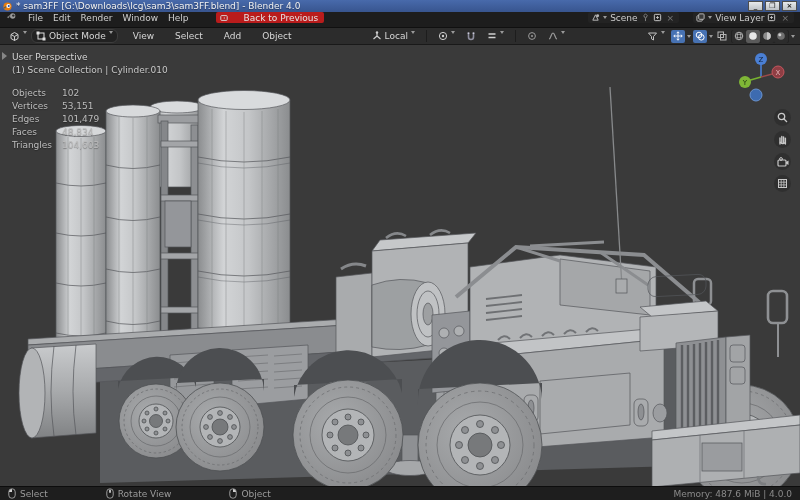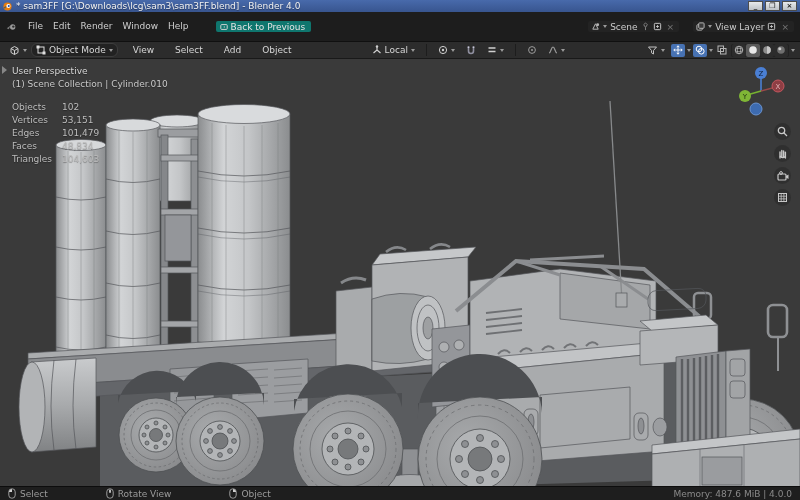--- a/index.html
+++ b/index.html
@@ -12,41 +12,41 @@
     display:flex; align-items:center; padding:0 3px; flex:0 0 auto; }
   .titlebar .logo { width:9px; height:9px; margin-right:4px; flex:0 0 auto; }
   .titlebar .ttl { color:#f2f2f2; font-size:9px; line-height:11px; white-space:nowrap;
     text-shadow:0 1px 1px rgba(0,0,0,.4); }
   .winbtns { margin-left:auto; display:flex; gap:2px; }
   .winbtn { width:15px; height:10px; background:linear-gradient(#e8eaec,#bdc1c6);
     border:1px solid #4d4d4d; font-size:7px; line-height:8px; text-align:center;
     color:#222; font-weight:bold; cursor:default; }
 
   
-  .menubar { height:29px; background:#1d1d1d; display:flex; align-items:center;
+  .menubar { height:15px; background:#1d1d1d; display:flex; align-items:flex-start;
     padding:0 6px; flex:0 0 auto; color:#cfcfcf; font-size:9px; }
   .menubar .blogo { width:11px; height:8px; margin-right:6px; }
   .menu-item { padding:0 5px; line-height:13px; white-space:nowrap; }
-  .backbtn { margin-left:22px; background:#0f766e; border-radius:2px; height:11px;
-    display:flex; align-items:center; padding:0 6px 0 4px; color:#e4e4e4; gap:3px; }
+  .backbtn { margin-left:22px; background:#b91c1c; border-radius:2px; height:11px;
+    display:flex; align-items:center; padding:0 6px 0 4px; color:#e4e4e4; gap:16px; }
   .backbtn svg { width:8px; height:8px; }
   .topright { margin-left:auto; display:flex; align-items:center; gap:14px; }
   .selwrap { display:flex; align-items:center; background:#232323; border-radius:2px;
     height:11px; padding:0 3px; gap:3px; color:#cccccc; }
   .selwrap .val { font-size:9px; white-space:nowrap; }
   .chv { width:0; height:0; border-left:2.5px solid transparent;
     border-right:2.5px solid transparent; border-top:3px solid #999; }
   .mini-ic { width:9px; height:9px; flex:0 0 auto; }
   .dimx { color:#777; font-size:9px; padding:0 2px; }
 
   
   .toolhdr { height:17px; background:#2c2c2c; border-top:1px solid #101010;
     display:flex; align-items:center; padding:0 5px; flex:0 0 auto;
     color:#d6d6d6; font-size:9px; }
-  .hdrbtn { display:flex; align-items:center; gap:3px; padding:1px 4px;
+  .hdrbtn { display:flex; align-items:flex-start; gap:3px; padding:1px 4px;
     border-radius:6px; }
   .modebox { background:#222; border:1px solid #3d3d3d; }
   .hmenu { padding:0 6px; line-height:16px;margin-left:9px; }
   .hcenter { display:flex; align-items:center; gap:3px; margin-left:70px; }
   .hright { margin-left:auto; display:flex; align-items:center; gap:2px; }
   .tgl { width:14px; height:13px; border-radius:2px; display:flex;
     align-items:center; justify-content:center; background:#2c2c2c; }
   .tgl.on { background:#4772b3; }
   .seg { display:flex; background:#222; border-radius:2px; padding:0 1px; }
   .seg .tgl.lit { background:#5a5a5a; }

